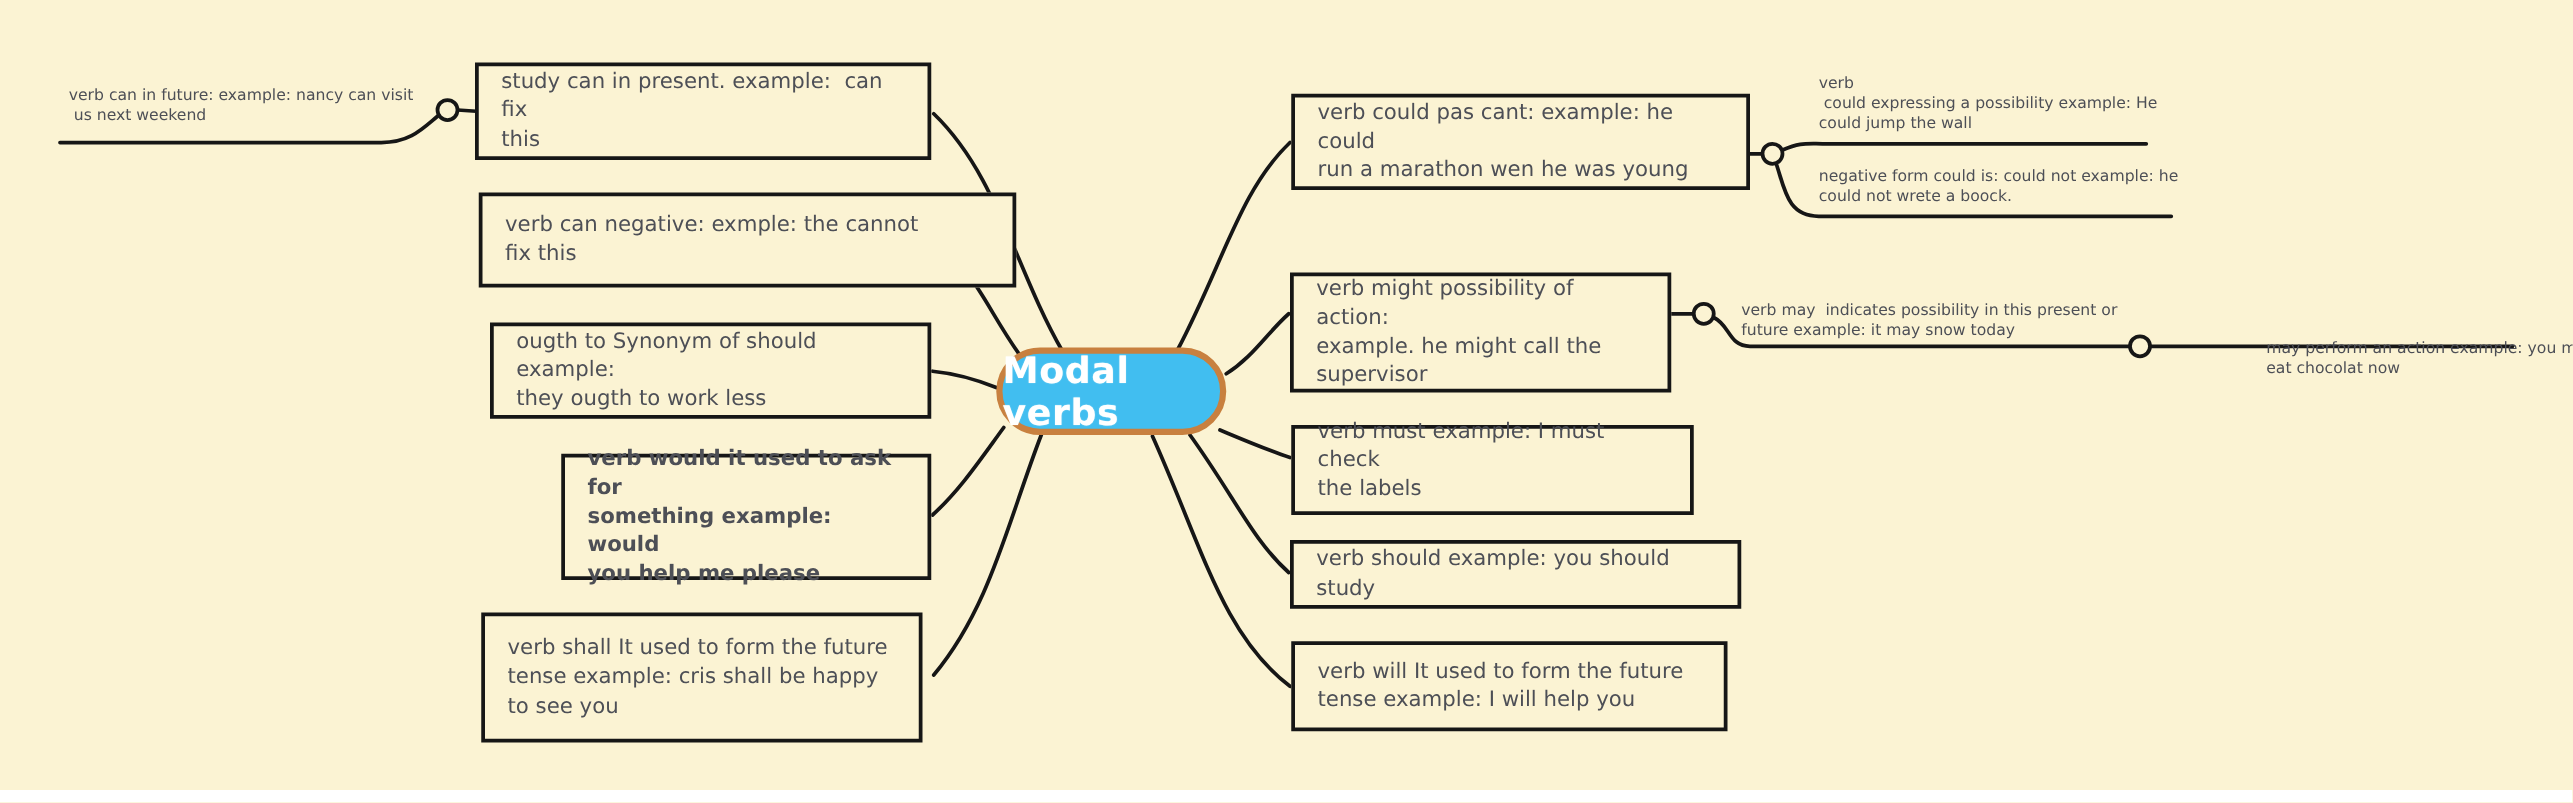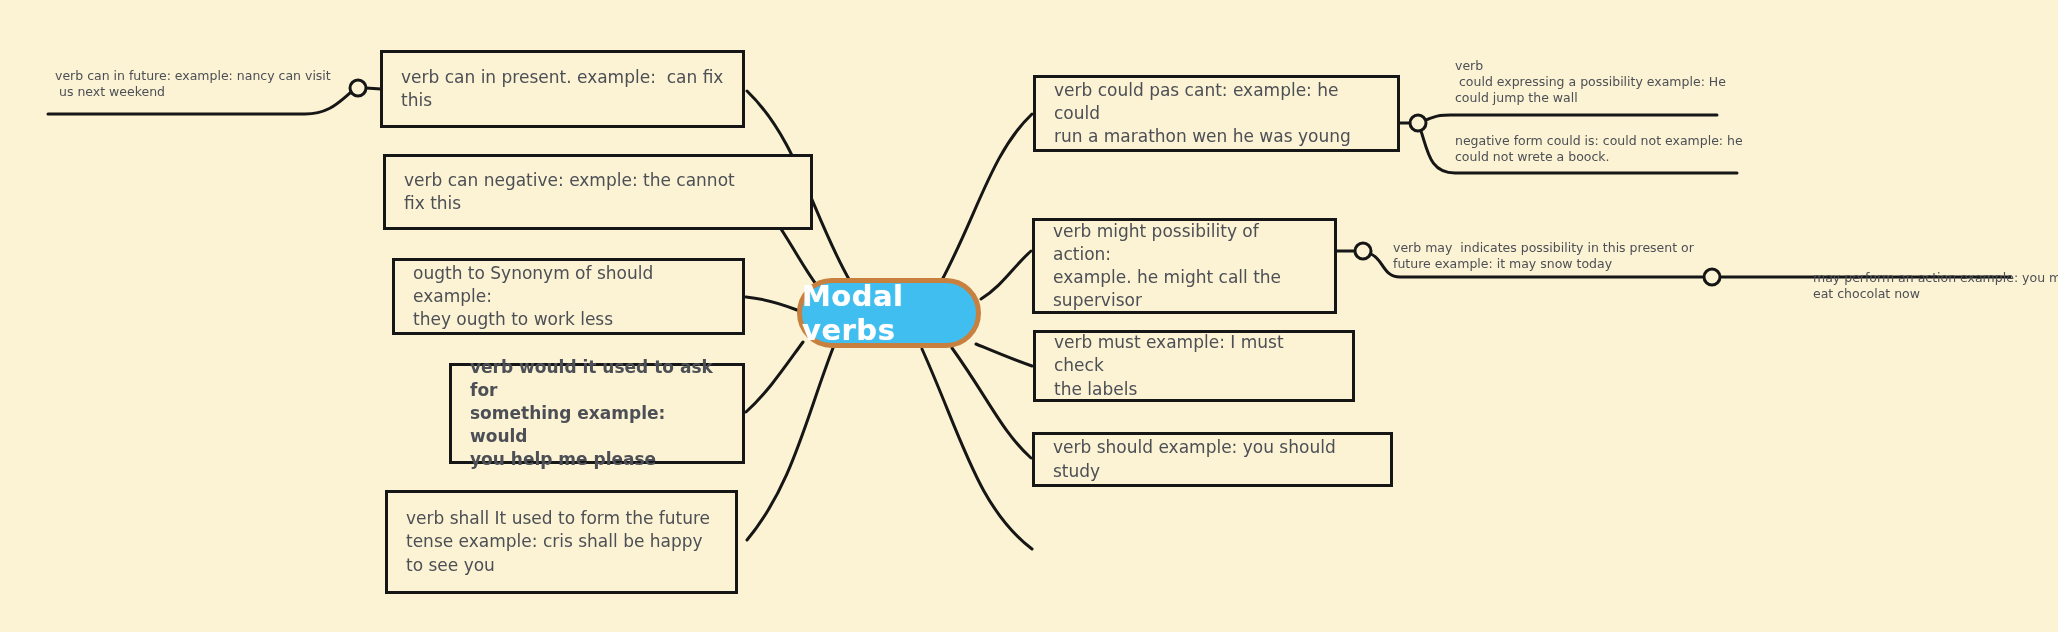--- a/index.html
+++ b/index.html
@@ -54,21 +54,21 @@
   
   .box-can-present  { left: 380px;  top: 50px;  width: 365px; height: 78px;  }
   .box-can-negative { left: 383px;  top: 154px; width: 430px; height: 76px;  }
   .box-ought-to     { left: 392px;  top: 258px; width: 353px; height: 77px;  }
   .box-would        { left: 449px;  top: 363px; width: 296px; height: 101px; font-weight: bold; }
   .box-shall        { left: 385px;  top: 490px; width: 353px; height: 104px; }
 
   
   .box-could  { left: 1033px; top: 75px;  width: 367px; height: 77px; }
   .box-might  { left: 1032px; top: 218px; width: 305px; height: 96px; }
-  .box-must   { left: 1033px; top: 330px; width: 322px; height: 72px; }
+  .box-must   { left: 1033px; top: 340px; width: 322px; height: 72px; align-items: flex-end; }
   .box-should { left: 1032px; top: 432px; width: 361px; height: 55px; }
   .box-will   { left: 1033px; top: 513px; width: 349px; height: 72px; }
 
   
   .lbl-can-future        { left: 55px;   top: 68px;  width: 300px; }
   .lbl-could-possibility { left: 1455px; top: 58px;  width: 300px; }
   .lbl-could-negative    { left: 1455px; top: 133px; width: 305px; }
   .lbl-may               { left: 1393px; top: 240px; width: 315px; }
   .lbl-may-perform       { left: 1813px; top: 236px; width: 290px; margin-top: 34px; }
 
@@ -110,21 +110,21 @@
     <path d="M 1720 277 L 2010 277"></path>
     <circle cx="1363" cy="251" r="8"></circle>
     <circle cx="1712" cy="277" r="8"></circle>
   </svg>
 
   <div class="center-node">
     <span class="center-label">Modal verbs</span>
   </div>
 
   <div class="node-box box-can-present">
-    <span class="node-label">verb can in present. example:  can fix
+    <span class="node-label">study can in present. example:  can fix
 this</span>
   </div>
   <div class="node-box box-can-negative">
     <span class="node-label">verb can negative: exmple: the cannot
 fix this</span>
   </div>
   <div class="node-box box-ought-to">
     <span class="node-label">ougth to Synonym of should example:
 they ougth to work less</span>
   </div>
@@ -148,20 +148,24 @@
 example. he might call the
 supervisor</span>
   </div>
   <div class="node-box box-must">
     <span class="node-label">verb must example: I must check
 the labels</span>
   </div>
   <div class="node-box box-should">
     <span class="node-label">verb should example: you should study</span>
   </div>
+  <div class="node-box box-will">
+    <span class="node-label">verb will It used to form the future
+tense example: I will help you</span>
+  </div>
 
   <div class="sub-label lbl-can-future">verb can in future: example: nancy can visit
  us next weekend</div>
   <div class="sub-label lbl-could-negative">negative form could is: could not example: he
 could not wrete a boock.</div>
   <div class="sub-label lbl-could-possibility">verb
  could expressing a possibility example: He
 could jump the wall</div>
   <div class="sub-label lbl-may">verb may  indicates possibility in this present or
 future example: it may snow today</div>

